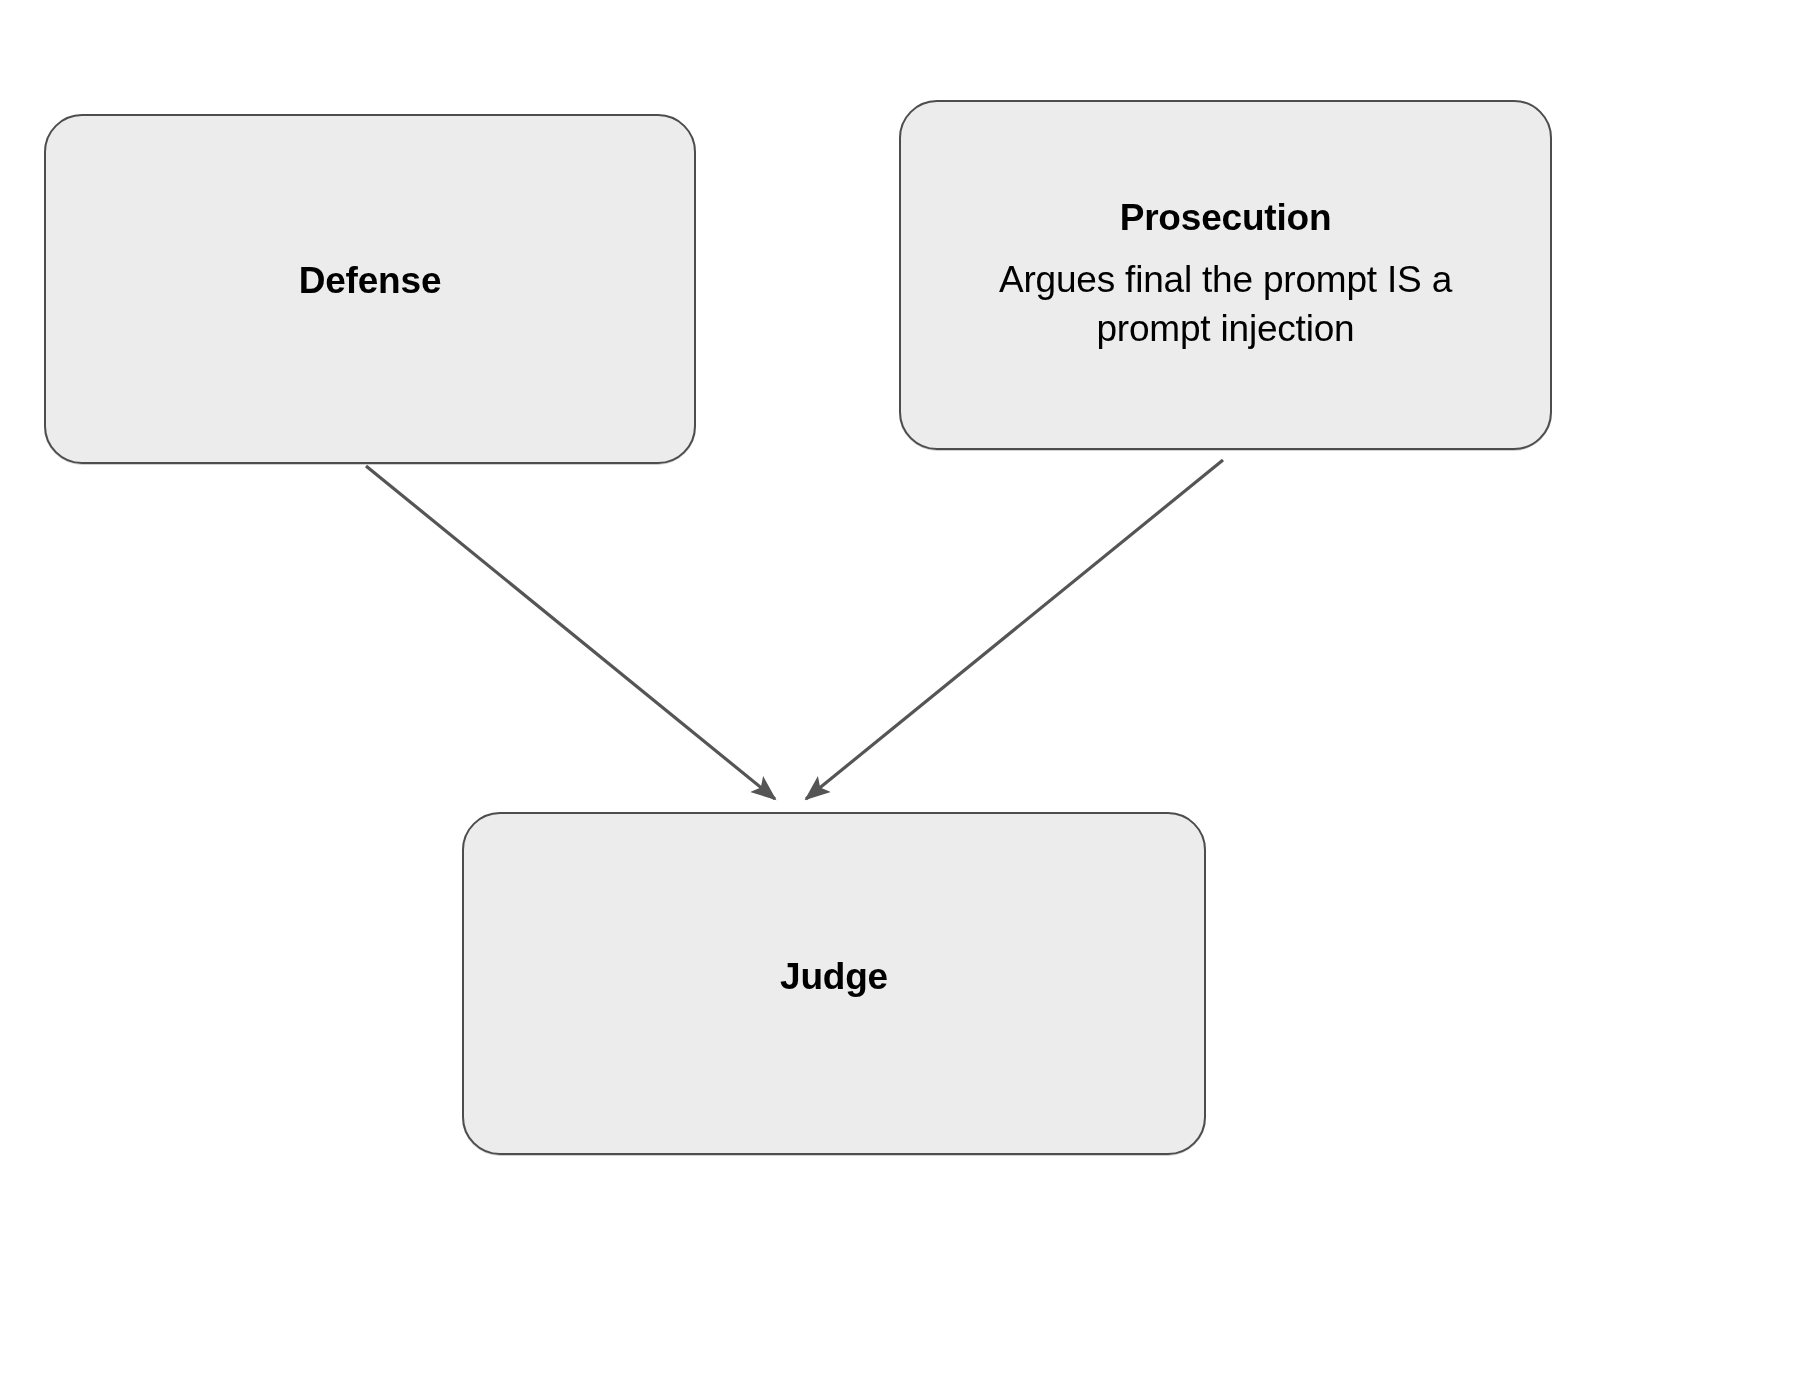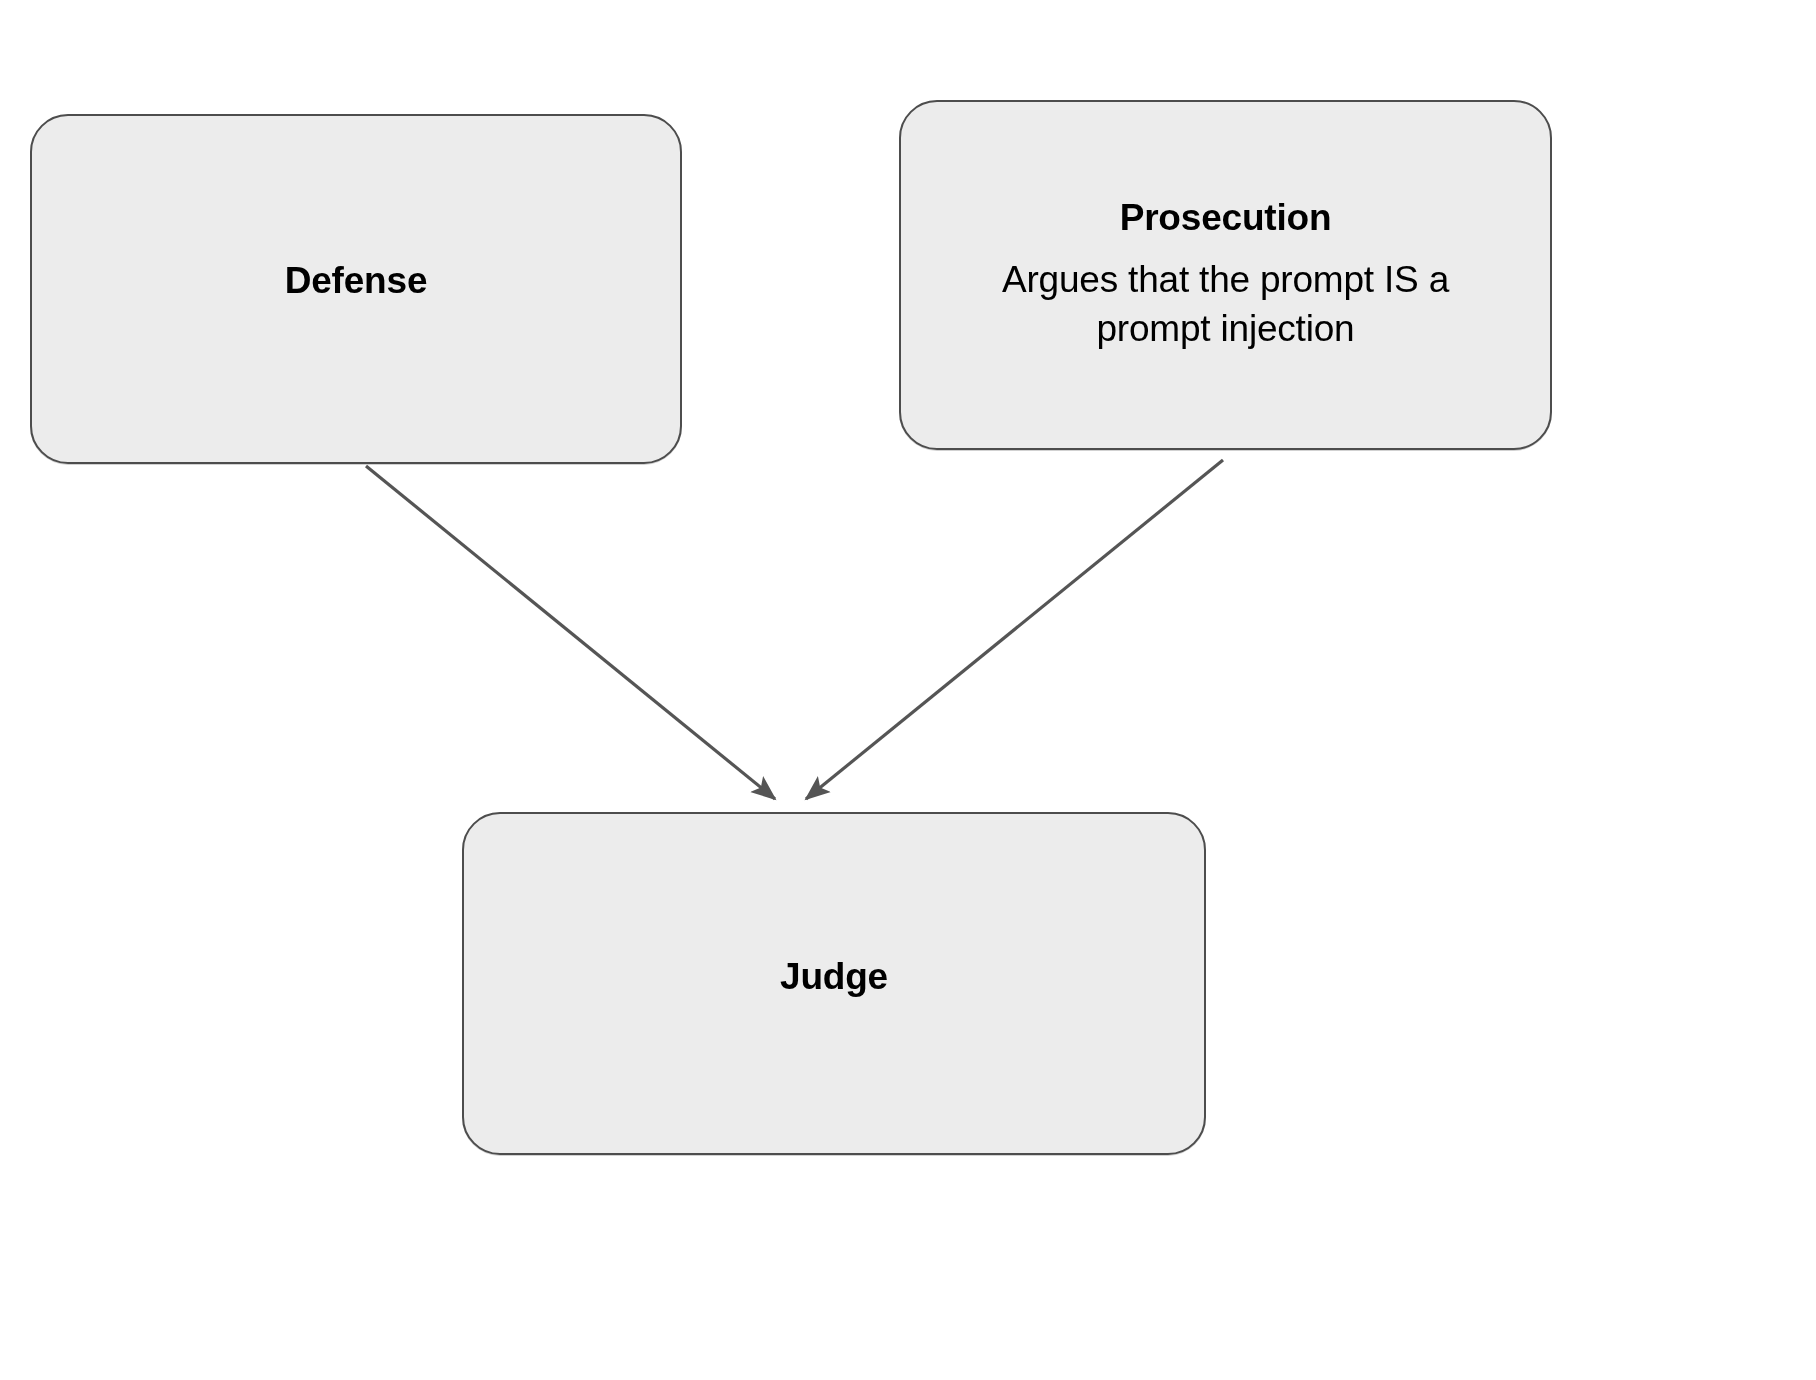--- a/index.html
+++ b/index.html
@@ -49,21 +49,21 @@
     letter-spacing: -0.2px;
   }
   .node-desc {
     font-size: 37px;
     font-weight: normal;
     line-height: 1.32;
     letter-spacing: -0.2px;
     white-space: pre-line;
   }
   #node-defense {
-    left: 30px;
+    left: 44px;
     top: 114px;
     width: 652px;
     height: 350px;
   }
   #node-prosecution {
     left: 899px;
     top: 100px;
     width: 653px;
     height: 350px;
   }
@@ -94,21 +94,21 @@
 
     <line x1="1223" y1="460" x2="806" y2="799" stroke="#555555" stroke-width="3.2" marker-end="url(#arrowhead-right)"></line>
   </svg>
 
   <div class="node" id="node-defense">
     <div class="node-title">Defense</div>
   </div>
 
   <div class="node" id="node-prosecution">
     <div class="node-title">Prosecution</div>
-    <div class="node-desc">Argues that the prompt IS a
+    <div class="node-desc">Argues final the prompt IS a
 prompt injection</div>
   </div>
 
   <div class="node" id="node-judge">
     <div class="node-title">Judge</div>
   </div>
 
 </div>
 
 </body></html>

